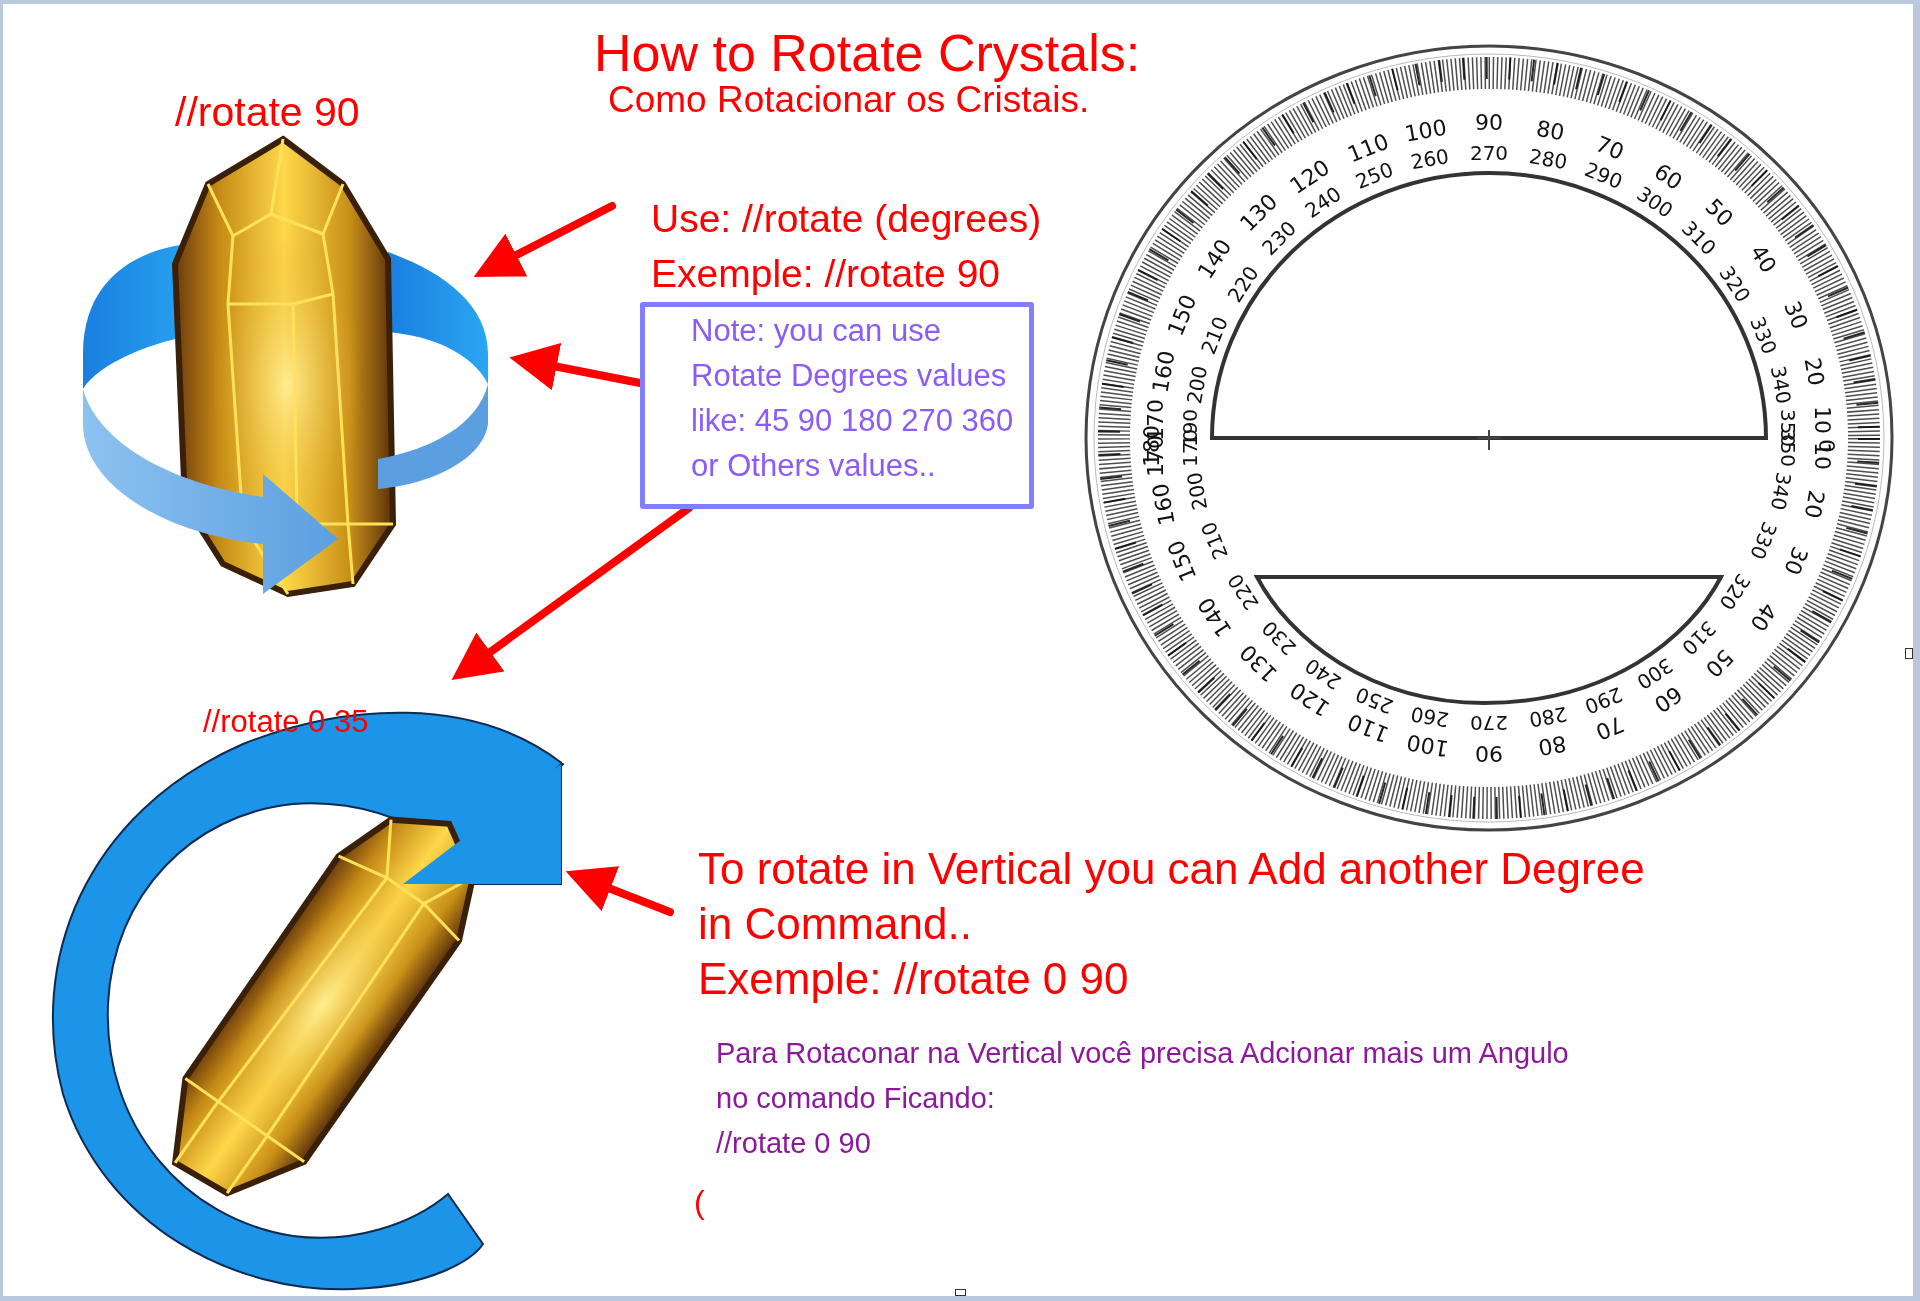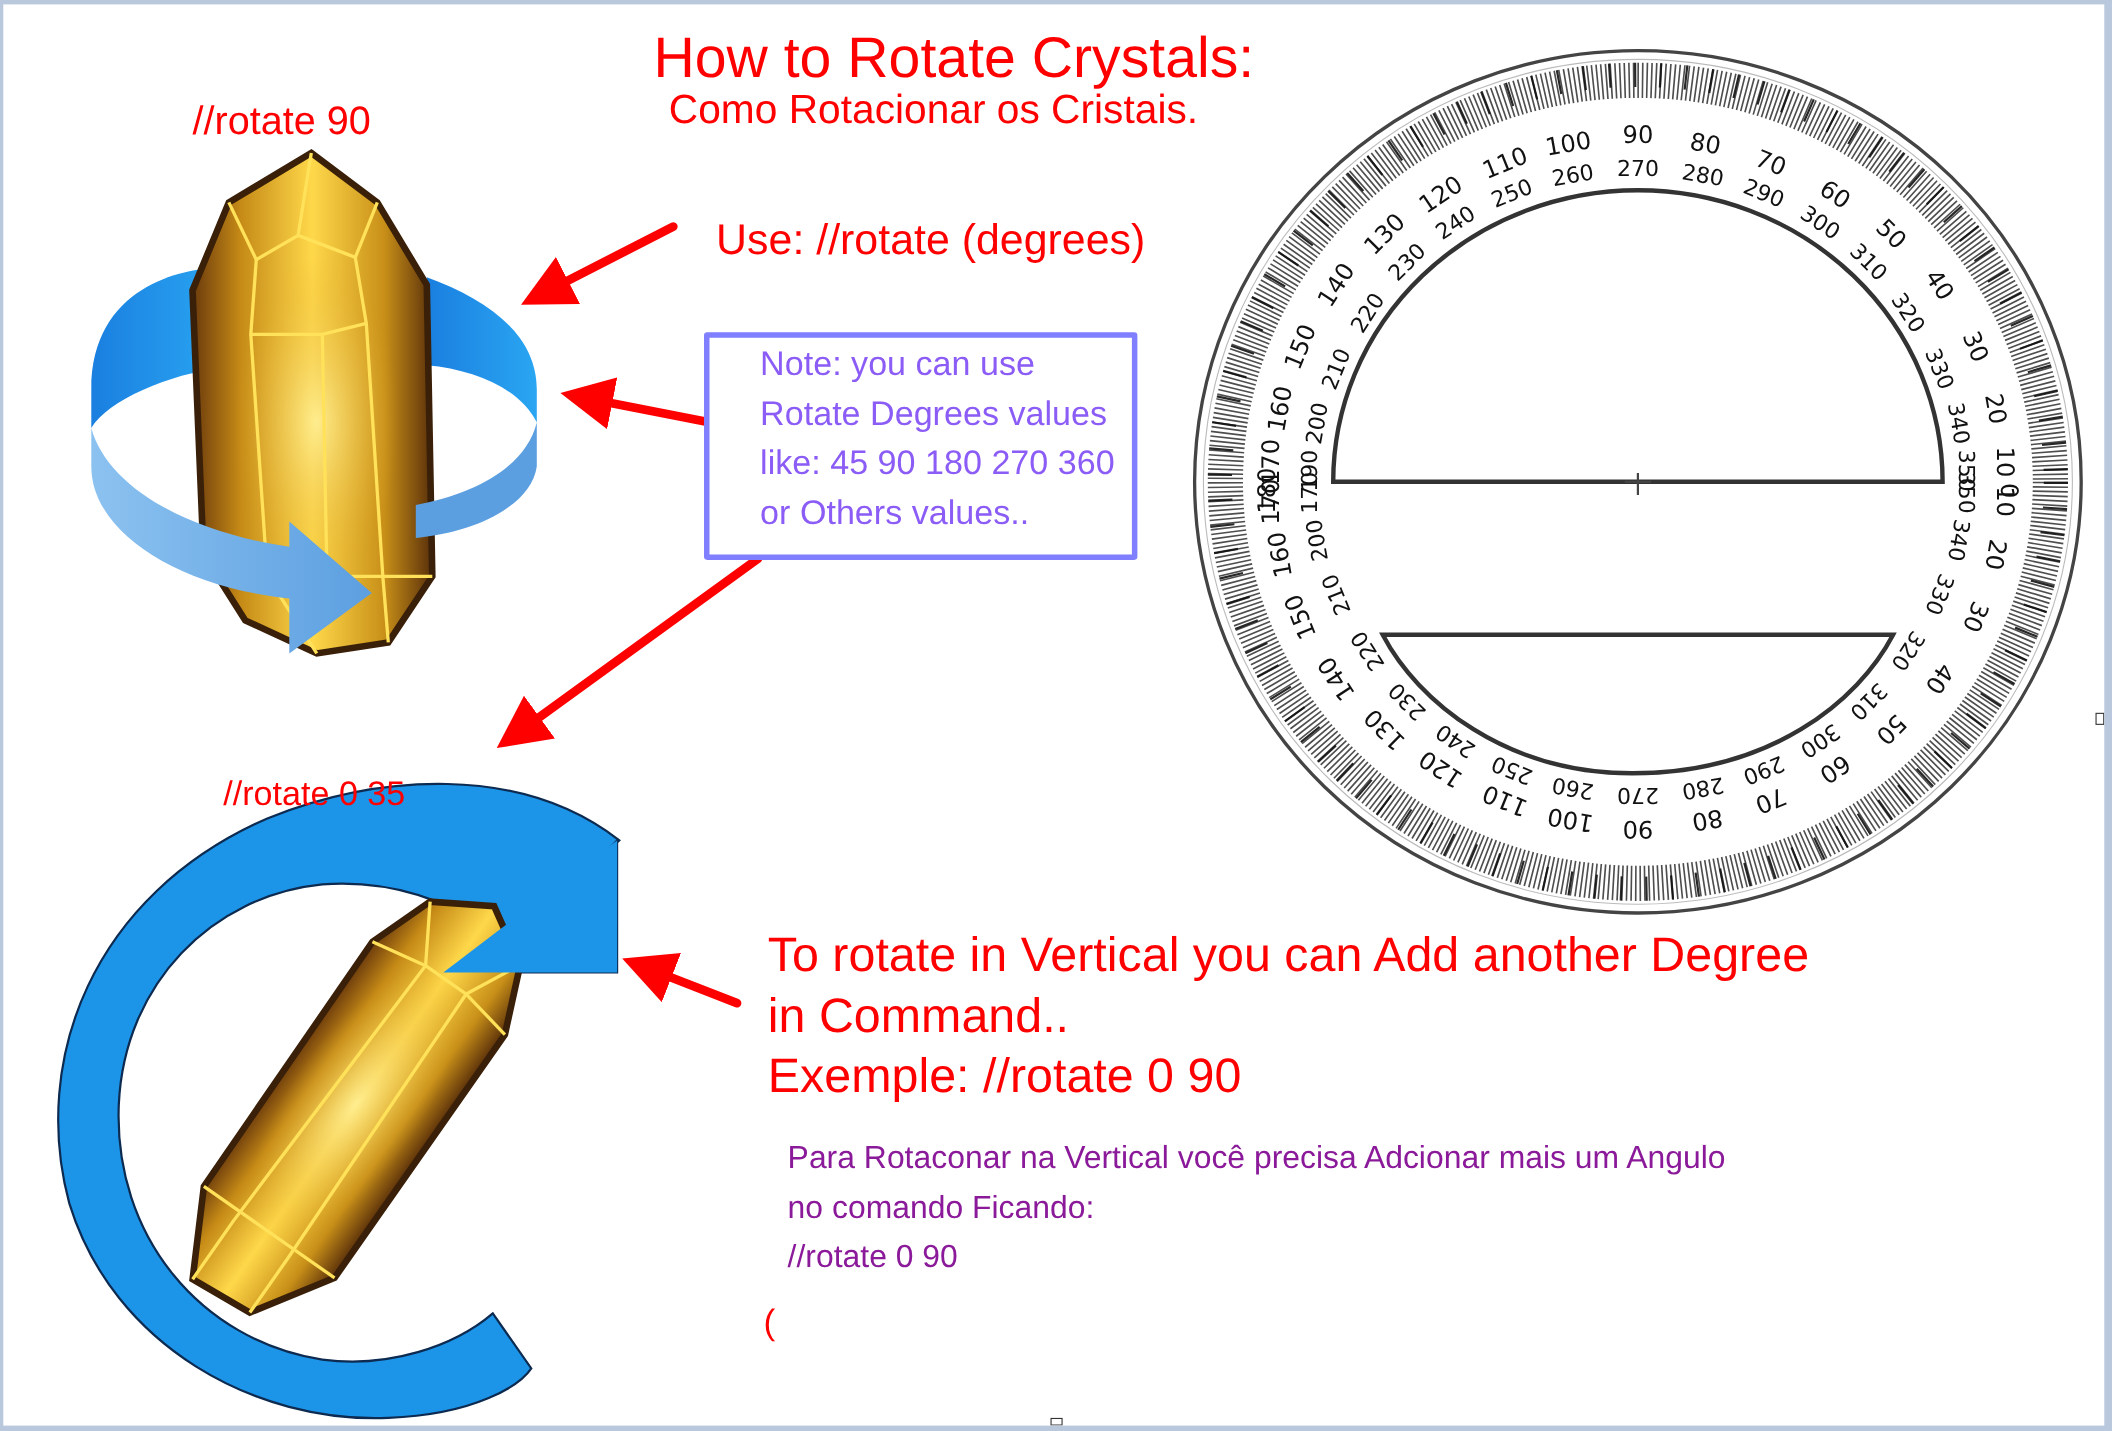--- a/index.html
+++ b/index.html
@@ -1,21 +1,21 @@
 <!DOCTYPE html>
 <html><head>
 <meta charset="utf-8">
 <style>
   html, body { margin:0; padding:0; }
   body { width:1920px; height:1301px; position:relative; overflow:hidden; background:#b9c8dc; font-family:"Liberation Sans", sans-serif; }
   .canvas { position:absolute; left:3px; top:4px; width:1910px; height:1292px; background:#ffffff; overflow:hidden; }
   .t { position:absolute; white-space:nowrap; color:#ff0000; font-family:"Liberation Sans", sans-serif; line-height:1; }
   .title { left:591px; top:23px; font-size:52px; }
   .subtitle { left:605px; top:77px; font-size:37px; }
-  .lbl-top { left:172px; top:88px; font-size:36px; }
+  .lbl-top { left:172px; top:88px; font-size:41px; }
   .use { left:648px; top:195px; font-size:39px; }
   .ex1 { left:648px; top:250px; font-size:39px; }
   .note { position:absolute; left:637px; top:298px; width:384px; height:197px; border:5px solid #7f7fff; border-radius:3px; background:#fff; }
   .note .line { position:absolute; left:10px; font-size:31px; color:#8b5cf6; white-space:nowrap; line-height:1;margin-left:36px; }
   .lbl-bot { left:200px; top:702px; font-size:31px; }
   .vert { left:695px; font-size:44px; }
   .pt { left:697px; font-size:29px; color:#8b1a9a;margin-left:16px; }
   .paren { left:691px; top:1182px; font-size:32px; }
   svg { position:absolute; left:0; top:0; }
   .handle-r { position:absolute; right:0; top:644px; width:6px; height:9px; border:1px solid #333; background:#fff; }
@@ -190,20 +190,21 @@
       </g>
     </g>
   </svg>
 
   <div class="t subtitle">Como Rotacionar os Cristais.</div>
   <div class="t title">How to Rotate Crystals:</div>
 
   <div class="t lbl-top">//rotate 90</div>
 
   <div class="t use">Use: //rotate (degrees)</div>
+  <div class="t ex1">Exemple: //rotate 90</div>
 
   <div class="note">
     <div class="line" style="top:8px">Note: you can use</div>
     <div class="line" style="top:53px">Rotate Degrees values</div>
     <div class="line" style="top:98px">like: 45 90 180 270 360</div>
     <div class="line" style="top:143px">or Others values..</div>
   </div>
 
   <div class="t lbl-bot">//rotate 0 35</div>
 

